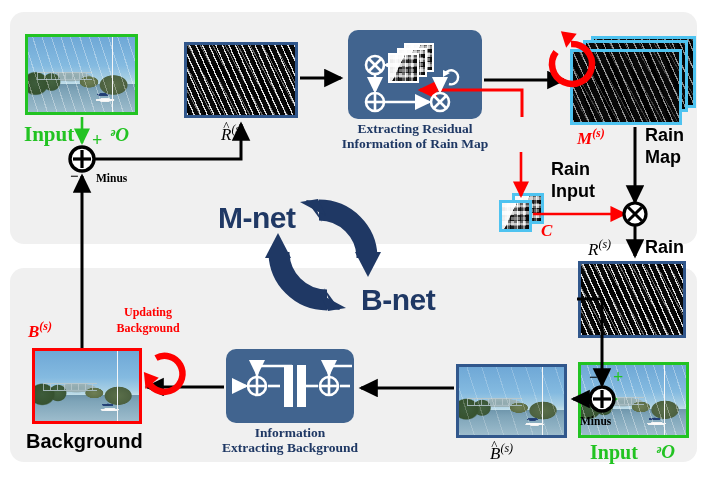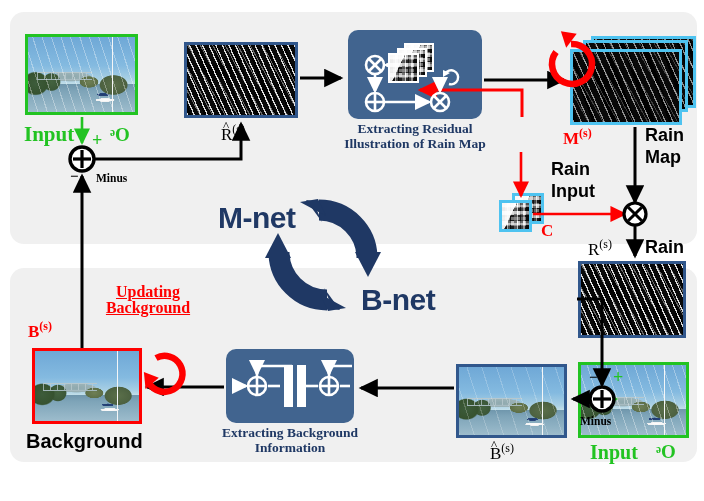--- a/index.html
+++ b/index.html
@@ -129,21 +129,21 @@
     border-radius:10px;
   }
 
   
   .lbl { position:absolute; white-space:nowrap; }
   .t-navy  { color:#1f3864; font-family:"Liberation Serif", serif; font-weight:bold; }
   .t-black { color:#000000; font-family:"Liberation Sans", sans-serif; font-weight:bold; }
   .t-black-serif { color:#000; font-family:"Liberation Serif", serif; font-weight:bold; }
   .t-green { color:#22c322; font-family:Liberation Serif, serif; font-weight:bold; }
   .t-red   { color:#ff0000; font-family:"Liberation Serif", serif; font-weight:bold; }
-  .math    { font-family:"Liberation Serif", serif; }
+  .math    { font-family:"Liberation Serif", serif; font-style:italic; }
   .netlbl  { color:#1f3864; font-family:"Liberation Sans", sans-serif; font-weight:bold; font-size:30px; letter-spacing:-.5px; }
   .caption { position:absolute; left:0; width:704px; text-align:center;
              font-family:"Liberation Serif", serif; font-size:19px; color:#1a1a1a; }
   .ctr { text-align:center; }
 </style>
 </head>
 <body>
 
 <div id="stage">
 
@@ -407,25 +407,25 @@
   <span class="lbl t-black-serif" style="left:70px; top:168px; font-size:15px;">−</span>
   <span class="lbl t-black-serif" style="left:96px; top:172px; font-size:11.5px;">Minus</span>
 
   <span class="lbl" style="left:221px; top:122px; font-size:17px; color:#000;">
     <span class="math" style="position:relative;">
       <span style="position:absolute; left:2px; top:-7px; font-size:13px;">^</span>R</span><span class="math" style="font-size:12px; vertical-align:super;">(s)</span>
   </span>
 
   <div class="lbl t-navy ctr" style="left:336px; top:121px; width:158px; font-size:13.5px; line-height:15px;">
     <div>Extracting Residual</div>
-    <div>Illustration of Rain Map</div>
-  </div>
-
-
-  <span class="lbl t-red" style="left:563px; top:126px; font-size:17px;">
+    <div>Information of Rain Map</div>
+  </div>
+
+
+  <span class="lbl t-red" style="left:577px; top:126px; font-size:17px;">
     <span class="math">M</span><span class="math" style="font-size:12px; vertical-align:super;">(s)</span>
   </span>
 
   <div class="lbl t-black" style="left:645px; top:124px; font-size:18px; line-height:22px;">
     <div>Rain</div>
     <div>Map</div>
   </div>
 
   <div class="lbl t-black" style="left:551px; top:158px; font-size:18px; line-height:22px;">
     <div>Rain</div>
@@ -447,25 +447,25 @@
 
   <span class="lbl t-green" style="left:590px; top:441px; font-size:20px;">Input</span>
   <span class="lbl t-green math" style="left:656px; top:441px; font-size:19px;">ᵊO</span>
 
   <span class="lbl" style="left:490px; top:441px; font-size:17px; color:#000;">
     <span class="math" style="position:relative;">
       <span style="position:absolute; left:1px; top:-7px; font-size:13px;">^</span>B</span><span class="math" style="font-size:12px; vertical-align:super;">(s)</span>
   </span>
 
   <div class="lbl t-navy ctr" style="left:202px; top:425px; width:176px; font-size:13.5px; line-height:15px;">
+    <div>Information</div>
     <div>Extracting Background</div>
-    <div>Information</div>
-  </div>
-
-  <div class="lbl t-red ctr" style="left:96px; top:284px; width:104px; font-size:16px; line-height:16px;text-decoration:underline;">
+  </div>
+
+  <div class="lbl t-red ctr" style="left:96px; top:304px; width:104px; font-size:12px; line-height:16px;">
     <div>Updating</div>
     <div>Background</div>
   </div>
 
   <span class="lbl t-red" style="left:28px; top:319px; font-size:17px;">
     <span class="math">B</span><span class="math" style="font-size:12px; vertical-align:super;">(s)</span>
   </span>
 
   <span class="lbl t-black" style="left:26px; top:430px; font-size:20px;">Background</span>
 

